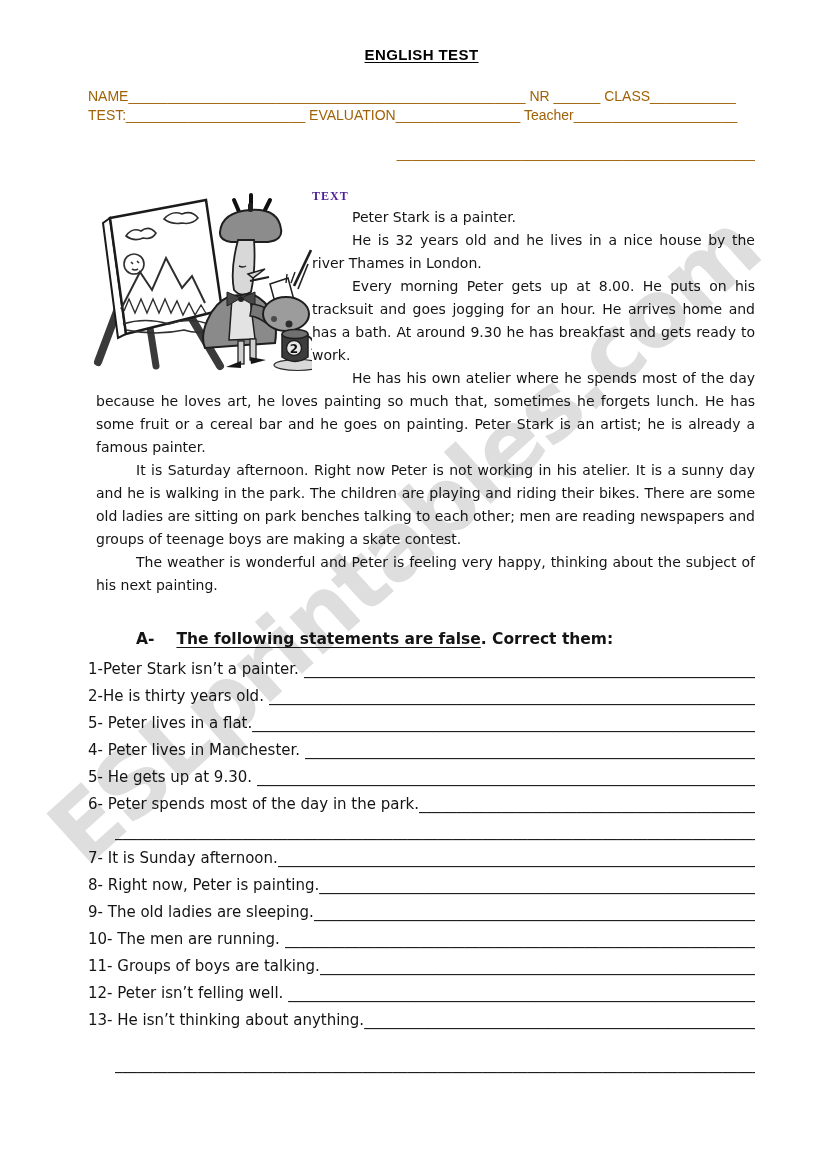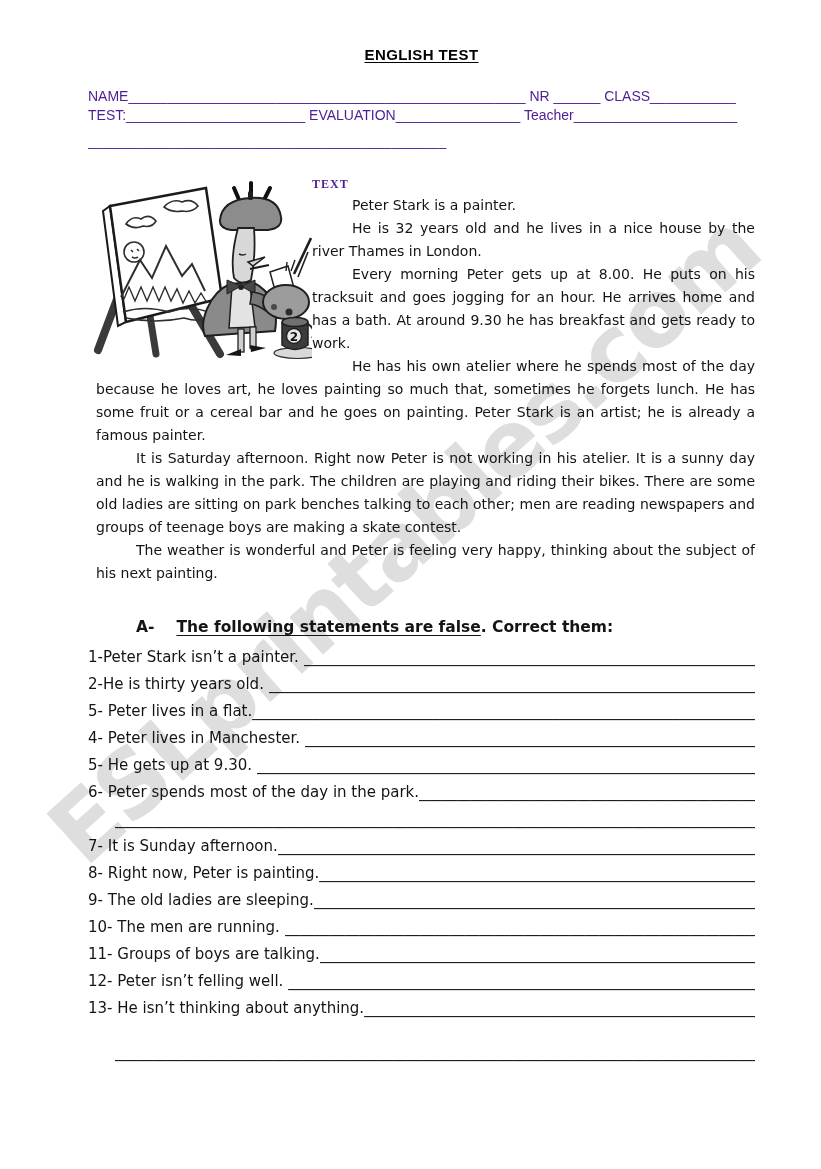--- a/index.html
+++ b/index.html
@@ -46,23 +46,23 @@
     text-underline-offset: 2px;
     margin-bottom: 24px;
     color: #000000;
   }
   .form-line {
     font-family: "Liberation Sans", sans-serif;
     font-size: 14px;
     line-height: 19px;
     white-space: pre;
     overflow: hidden;
-    color: #4c1d95;
-  }
-  .form-extra { margin-top: 7px; }
+    color: #a16207;
+  }
+  .form-extra { text-align: right; margin-top: 19px; }
 
   .text-block { margin-top: 23px; }
   .illustration {
     float: left;
     width: 224px;
     height: 184px;
     margin: 2px 0 18px 0;
   }
   .text-heading {
     text-align: left;

